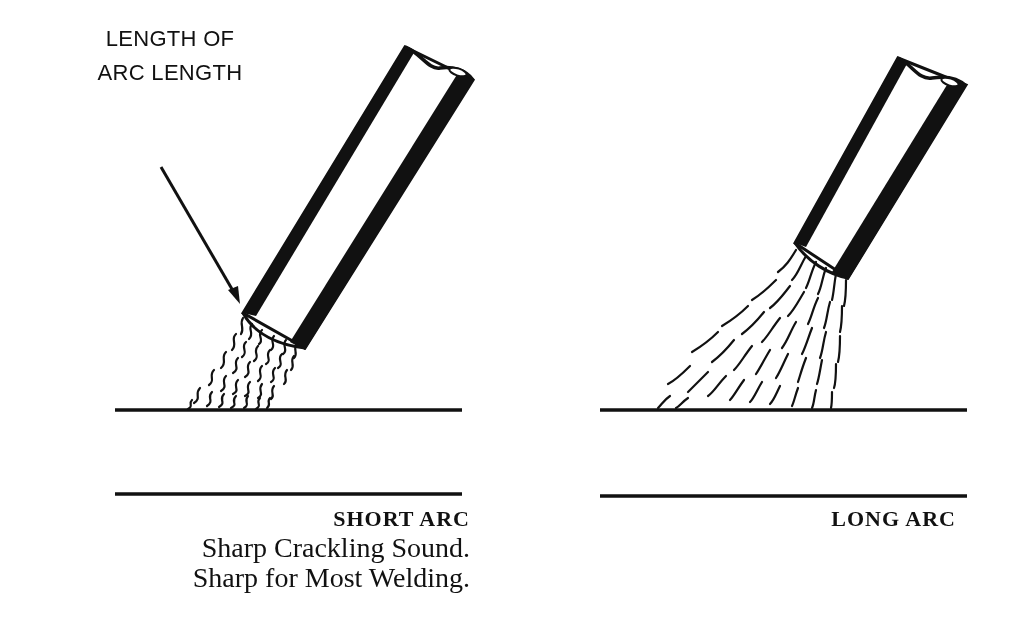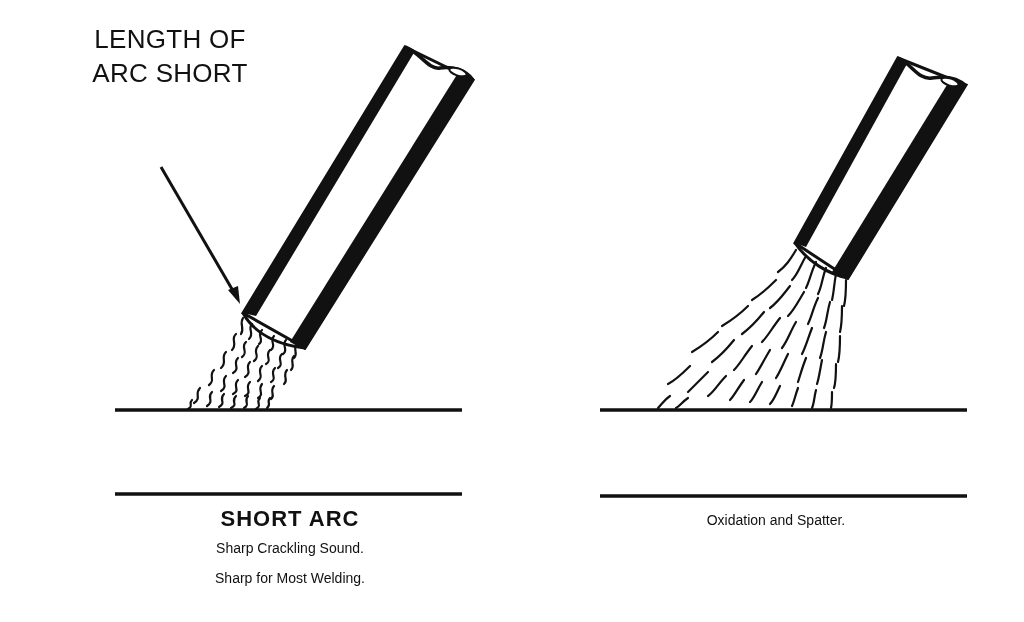--- a/index.html
+++ b/index.html
@@ -1,22 +1,22 @@
 <!DOCTYPE html>
 <html><head>
   <meta charset="utf-8">
   <style>
     html, body { margin: 0; padding: 0; background: #ffffff; }
     body { width: 1024px; height: 622px; position: relative; overflow: hidden; font-family: "Liberation Sans", "DejaVu Sans", sans-serif; color: #111; }
     #art { position: absolute; left: 0; top: 0; }
-    .callout { position: absolute; left: 70px; top: 22px; width: 200px; text-align: center; font-size: 26px; line-height: 34px; letter-spacing: 0.3px; color: #111; }
+    .callout { position: absolute; left: 70px; top: 22px; width: 200px; text-align: center; font-size: 22px; line-height: 34px; letter-spacing: 0.3px; color: #111; }
     .callout div { white-space: nowrap; }
-    .caption { position: absolute; text-align: center; width: 360px; }
+    .caption { position: absolute; text-align: right; width: 360px; font-family: Liberation Serif, serif; }
     .caption .title { font-weight: bold; font-size: 22px; line-height: 28px; letter-spacing: 1px; }
-    .caption .line { font-size: 14px; line-height: 30px; }
+    .caption .line { font-size: 28px; line-height: 30px; }
     #cap-short { left: 110px; top: 505px; }
     #cap-long { left: 596px; top: 505px; }
   </style>
 </head>
 <body>
 
 <svg id="art" width="1024" height="622" viewBox="0 0 1024 622">
 
   <g>
 
@@ -129,24 +129,24 @@
       <path d="M816,390 c-2,8 -2,14 -4,18"></path>
       <path d="M832,392 c0,8 0,12 -1,16"></path>
       <path d="M670,396 c-6,4 -8,8 -12,12"></path>
       <path d="M688,398 c-6,4 -8,8 -12,10"></path>
     </g>
   </g>
 </svg>
 
 <div class="callout">
   <div>LENGTH OF</div>
-  <div>ARC  SHORT</div>
+  <div>ARC  LENGTH</div>
 </div>
 
 <div class="caption" id="cap-short">
   <div class="title">SHORT  ARC</div>
   <div class="line">Sharp Crackling Sound.</div>
   <div class="line">Sharp for Most Welding.</div>
 </div>
 
 <div class="caption" id="cap-long">
-  <div class="line">Oxidation and Spatter.</div>
+  <div class="title">LONG  ARC</div>
 </div>
 
 </body></html>

